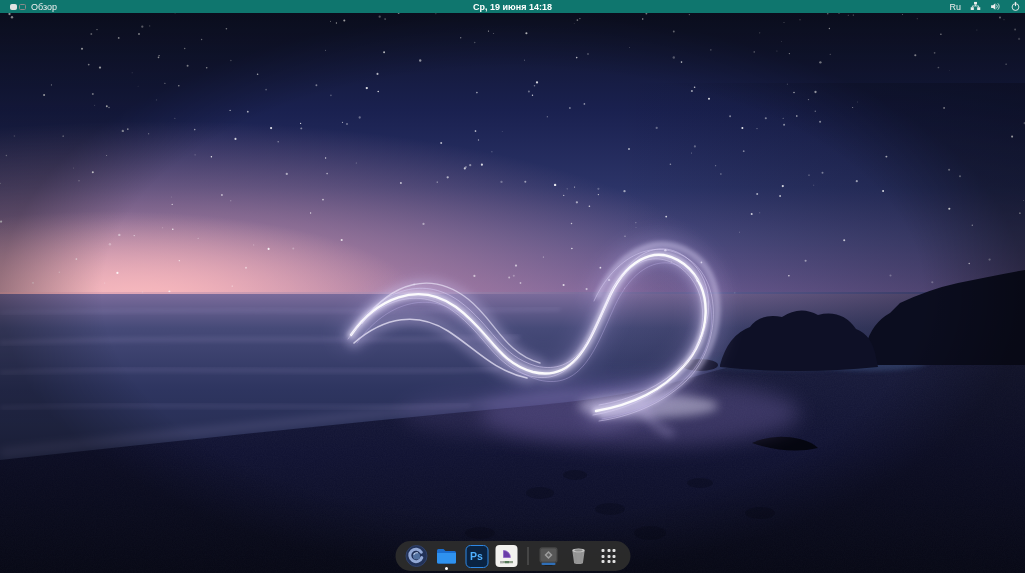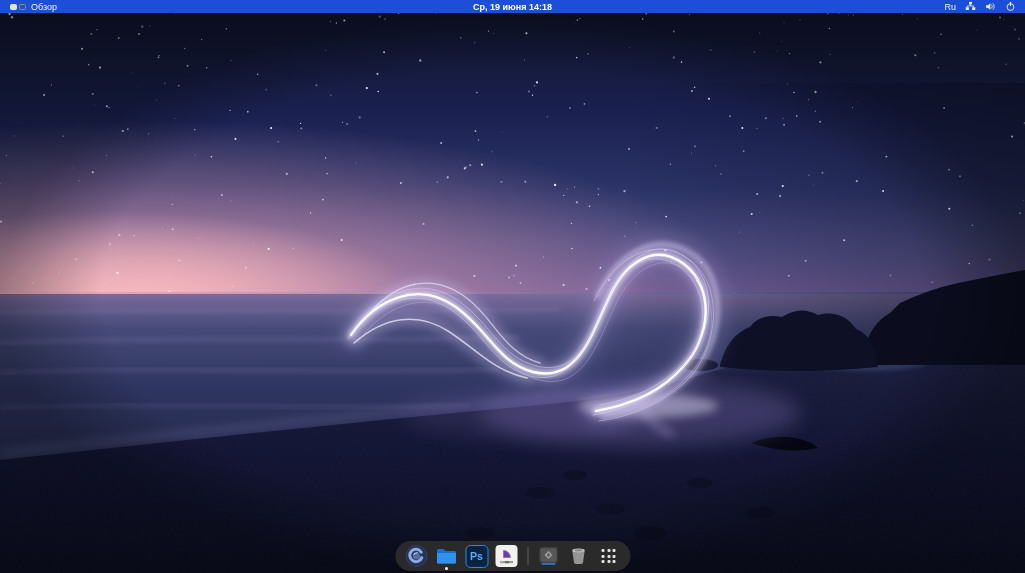--- a/index.html
+++ b/index.html
@@ -3,31 +3,31 @@
 <meta charset="utf-8">
 <style>
   html,body{margin:0;padding:0;background:#000;}
   body{width:1025px;height:573px;overflow:hidden;font-family:"Liberation Sans",sans-serif;}
   .screen{position:relative;width:1025px;height:573px;background:#000;}
 
   
   .wallpaper{position:absolute;top:13px;left:0;display:block;}
 
   
-  .topbar{position:absolute;top:0;left:0;right:0;height:13px;background:#1d4ed8;
+  .topbar{position:absolute;top:0;left:0;right:0;height:13px;background:#0f766e;
           display:flex;align-items:center;color:#ededed;font-size:9px;z-index:6;}
   .tb-left{display:flex;align-items:center;padding-left:5px;}
   .activities{display:flex;align-items:center;gap:5px;background:none;border:none;color:#f0f0f0;
               font:inherit;padding:0 5px;height:13px;}
   .ws-pill{display:inline-flex;gap:2px;align-items:center;}
   .ws{width:7px;height:6px;border:1px solid #8a8a8a;border-radius:1.5px;box-sizing:border-box;display:inline-block;}
   .ws.on{background:#e2e2e2;border-color:#e2e2e2;}
   .tb-center{position:absolute;left:50%;transform:translateX(-50%);}
   .clock{background:none;border:none;color:#fff;font:inherit;font-weight:700;height:18px;padding:0 6px;}
-  .tb-right{margin-left:auto;display:flex;align-items:center;padding-right:5px;}
+  .tb-right{margin-left:auto;display:flex;align-items:center;}
   .tray{display:flex;align-items:center;gap:9px;background:none;border:none;color:#ededed;font:inherit;height:13px;padding:0 4px;}
   .tray svg{display:block;}
 
   
   .dock{position:absolute;left:50%;bottom:2px;transform:translateX(-50%);height:30px;
         display:flex;align-items:center;gap:3px;padding:0 8px;
         background:rgba(43,43,43,.97);border-radius:16px;z-index:5;}
   .dock-item{position:relative;width:27px;height:27px;display:flex;align-items:center;justify-content:center;
              background:none;border:none;padding:0;}
   .dock-item svg{display:block;}

